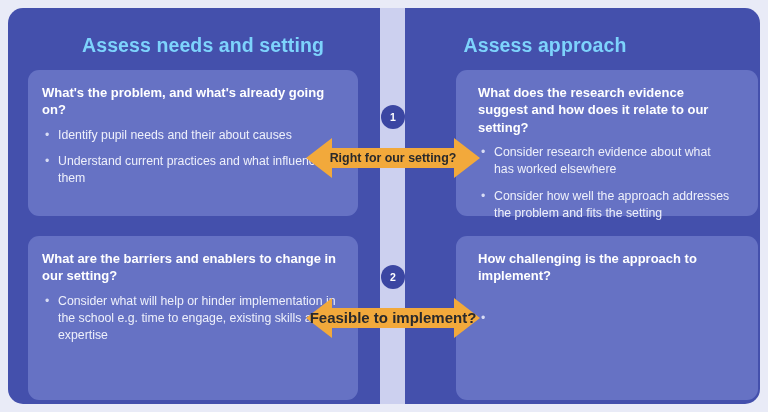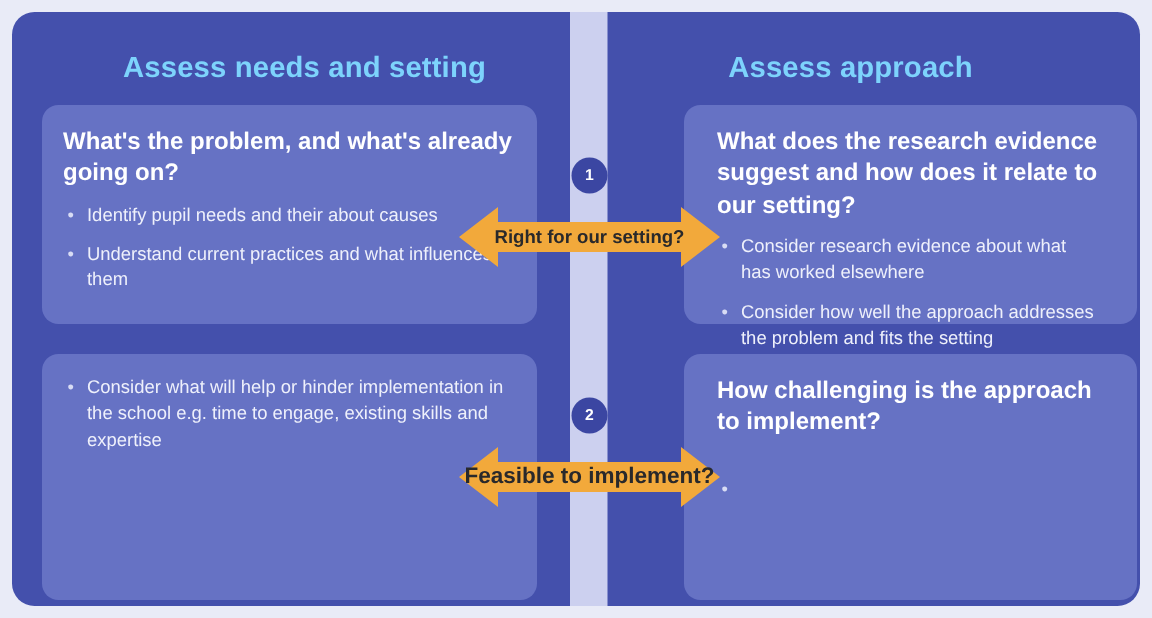--- a/index.html
+++ b/index.html
@@ -52,21 +52,21 @@
     height: 30px;
     line-height: 30px;
     text-align: center;
     font-size: 19.5px;
     font-weight: bold;
     color: #7dd3fc;
     letter-spacing: .1px;
     z-index: 3;
   }
   .col-header.left { left: 18px; width: 354px; }
-  .col-header.right { left: 400px; width: 318px; }
+  .col-header.right { left: 378px; width: 318px; }
 
   
   .card {
     position: absolute;
     background: #6672c4;
     border-radius: 11px;
     z-index: 1;
     box-sizing: border-box;
   }
   .card.c-tl { left: 20px;  top: 62px;  width: 330px; height: 146px; }
@@ -78,21 +78,21 @@
     padding: 14px 16px 0 14px;
   }
   .card.c-tr .card-inner,
   .card.c-br .card-inner {
     padding-left: 22px;
     padding-right: 26px;
   }
 
   .card-title {
     color: #ffffff;
-    font-size: 16px;
+    font-size: 13px;
     font-weight: bold;
     line-height: 1.33;
     margin: 0 0 8px 0;
   }
   .card.c-br .card-title { margin-bottom: 25px; }
 
   ul.bullets {
     list-style: none;
     margin: 0;
     padding: 0;
@@ -202,20 +202,21 @@
           <li>
             <span class="bullet-dot">•</span>
             <span>Consider how well the approach addresses the problem and fits the setting</span>
           </li>
         </ul>
       </div>
     </div>
 
     <div class="card c-bl">
       <div class="card-inner">
+        <p class="card-title">What are the barriers and enablers to change in our setting?</p>
         <ul class="bullets">
           <li>
             <span class="bullet-dot">•</span>
             <span>Consider what will help or hinder implementation in the school e.g. time to engage, existing skills and expertise</span>
           </li>
         </ul>
       </div>
     </div>
 
     <div class="card c-br">

